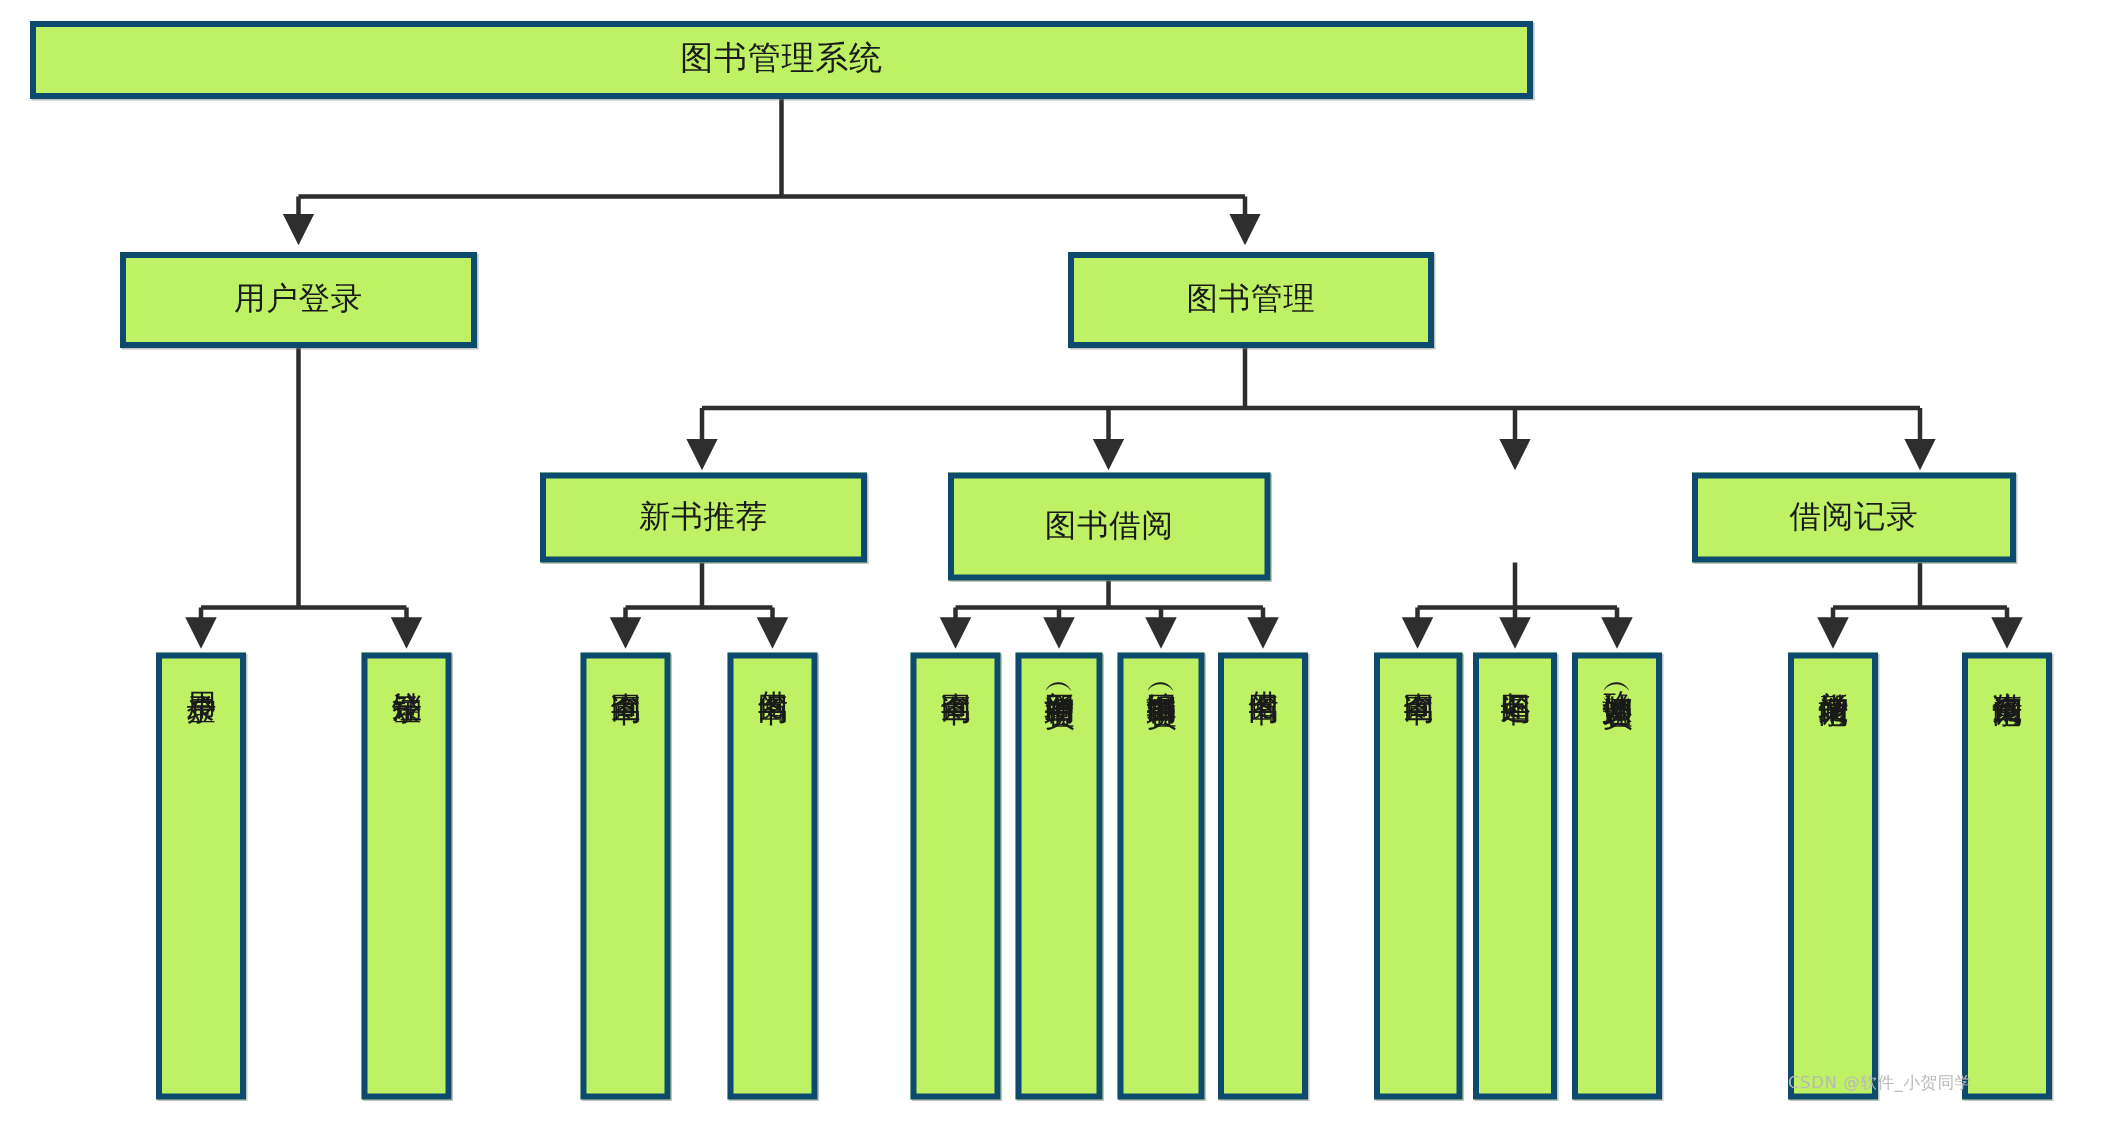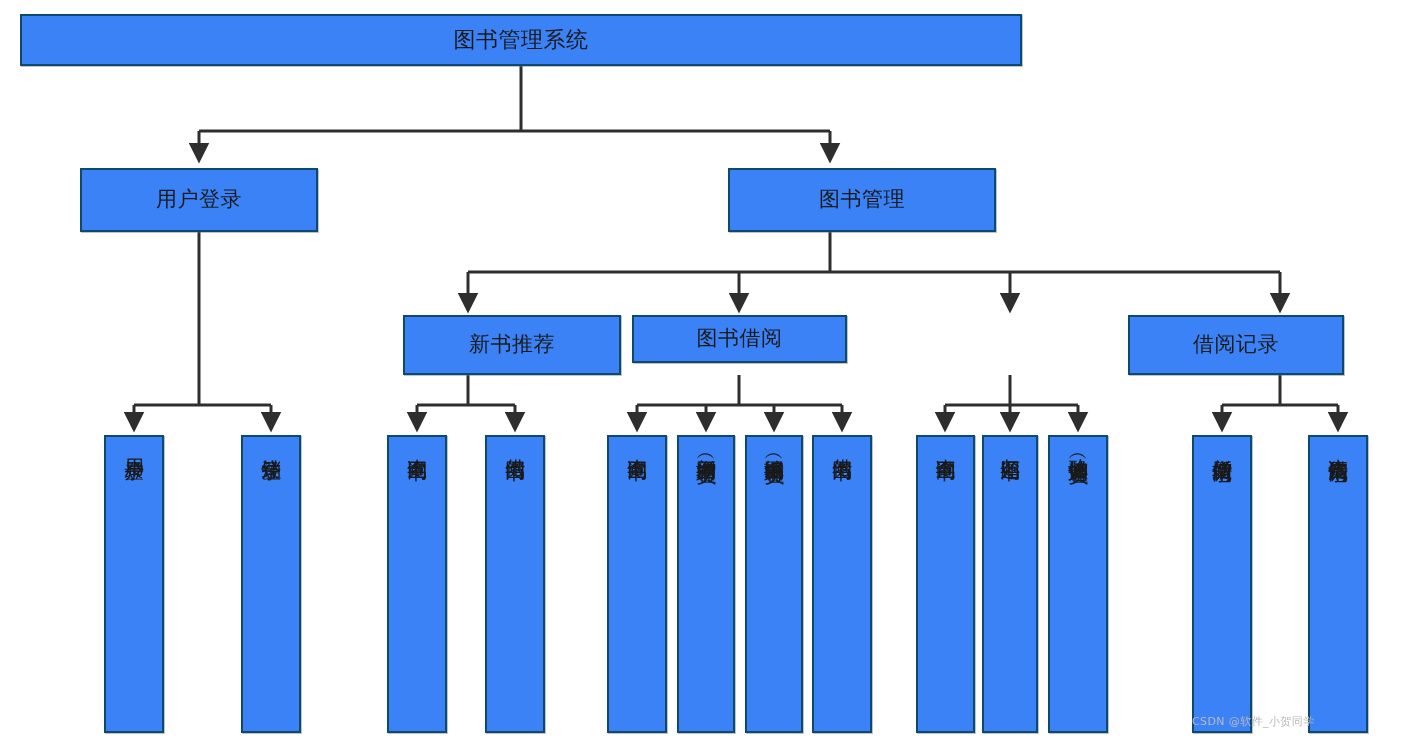--- a/index.html
+++ b/index.html
@@ -22,22 +22,22 @@
     position: absolute;
     left: 0;
     top: 0;
     width: 1405px;
     height: 747px;
     pointer-events: none;
   }
   .node {
     position: absolute;
     box-sizing: border-box;
-    background: #3b82f6;
-    border: 2px solid #0c4a6e;
+    background: #bef264;
+    border: 4px solid #0c4a6e;
     display: flex;
     align-items: center;
     justify-content: center;
     box-shadow: 1px 1px 0 rgba(120,120,120,0.45);
   }
   .node-label {
     color: #1a1a1a;
     font-size: 21px;
     line-height: 1.12;
     letter-spacing: 0.5px;
@@ -130,28 +130,28 @@
     </g>
   </svg>
 
   <div class="node horiz root" style="left:20px; top:14px; width:1002px; height:52px;">
     <span class="node-label">图书管理系统</span>
   </div>
 
   <div class="node horiz" style="left:80px; top:168px; width:238px; height:64px;">
     <span class="node-label">用户登录</span>
   </div>
-  <div class="node horiz" style="left:712px; top:168px; width:268px; height:64px;margin-left:16px;">
+  <div class="node horiz" style="left:712px; top:168px; width:244px; height:64px;">
     <span class="node-label">图书管理</span>
   </div>
 
-  <div class="node horiz" style="left:360px; top:315px; width:218px; height:60px;margin-left:43px;">
+  <div class="node horiz" style="left:360px; top:315px; width:218px; height:60px;">
     <span class="node-label">新书推荐</span>
   </div>
-  <div class="node horiz" style="left:632px; top:315px; width:215px; height:48px;">
+  <div class="node horiz" style="left:632px; top:315px; width:215px; height:72px;">
     <span class="node-label">图书借阅</span>
   </div>
   <div class="node horiz" style="left:1128px; top:315px; width:216px; height:60px;">
     <span class="node-label">借阅记录</span>
   </div>
 
   <div class="node vert" style="left:104px; top:435px; width:60px; height:298px;">
     <span class="node-label">用户登录</span>
   </div>
   <div class="node vert" style="left:241px; top:435px; width:60px; height:298px;">

